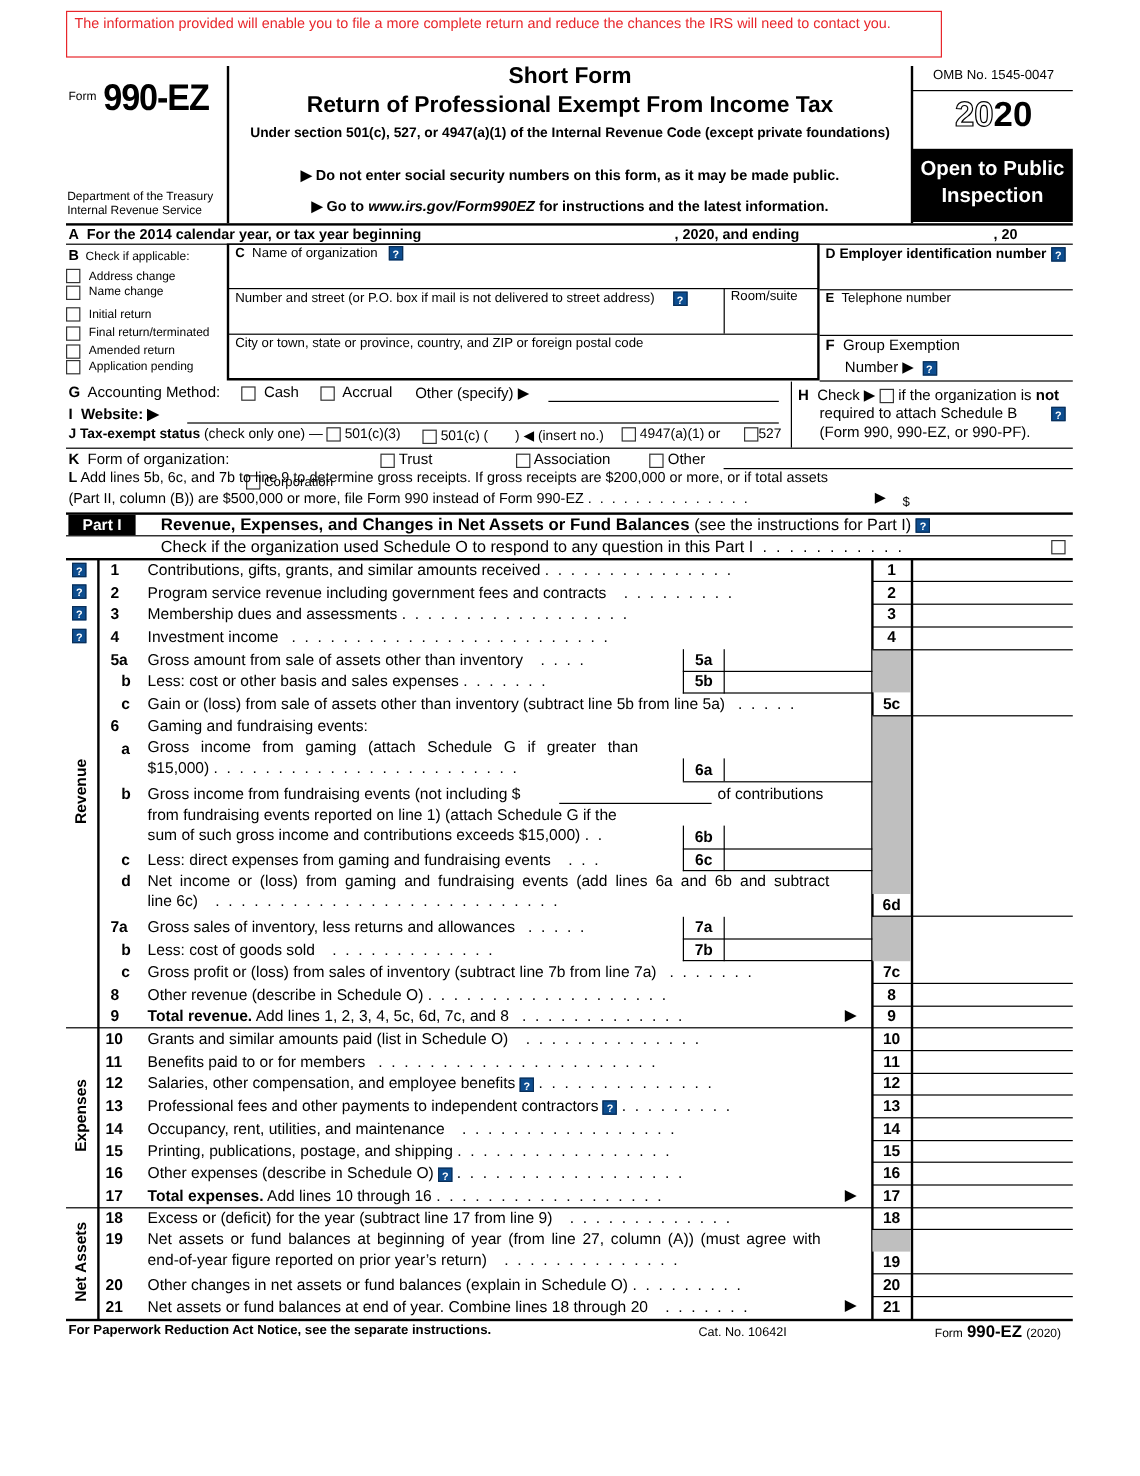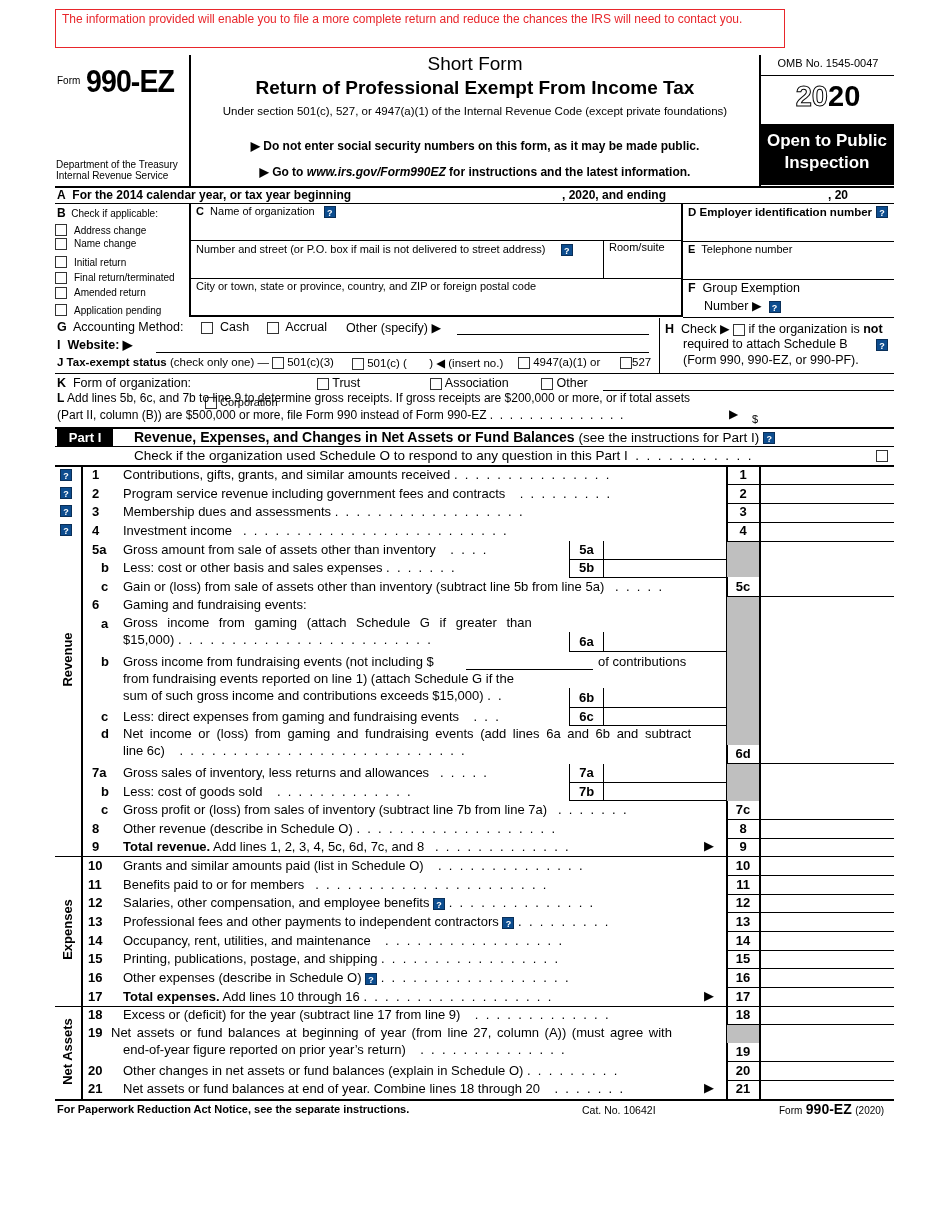--- a/index.html
+++ b/index.html
@@ -26,23 +26,23 @@
 </div>
 
 <div class="abs" style="left:57px;top:75px;font-size:10px">Form</div>
 <div class="abs" style="left:86px;top:64px;font-size:31px;font-weight:bold;letter-spacing:-1px;transform:scaleX(0.92);transform-origin:left">990-EZ</div>
 <div class="abs" style="left:56px;top:159px;font-size:10px;line-height:11px">
   <div>Department of the Treasury</div>
   <div>Internal Revenue Service</div>
 </div>
 <div class="vline" style="left:189px;top:55px;width:1.5px;height:131px"></div>
 
-<div class="abs" style="left:190px;top:53px;width:570px;text-align:center;font-size:19px;font-weight:normal">Short Form</div>
+<div class="abs" style="left:190px;top:53px;width:570px;text-align:center;font-size:19px;font-weight:bold">Short Form</div>
 <div class="abs" style="left:190px;top:77px;width:570px;text-align:center;font-size:19px;font-weight:bold">Return of Professional Exempt From Income Tax</div>
-<div class="abs" style="left:190px;top:105px;width:570px;text-align:center;font-size:11.5px;font-weight:normal">Under section 501(c), 527, or 4947(a)(1) of the Internal Revenue Code (except private foundations)</div>
+<div class="abs" style="left:190px;top:105px;width:570px;text-align:center;font-size:11.5px;font-weight:bold">Under section 501(c), 527, or 4947(a)(1) of the Internal Revenue Code (except private foundations)</div>
 <div class="abs" style="left:190px;top:139px;width:570px;text-align:center;font-size:12px;font-weight:bold">▶ Do not enter social security numbers on this form, as it may be made public.</div>
 <div class="abs" style="left:190px;top:165px;width:570px;text-align:center;font-size:12px;font-weight:bold"><span>▶ Go to </span><i>www.irs.gov/Form990EZ</i><span> for instructions and the latest information.</span></div>
 
 <div class="vline" style="left:759px;top:55px;width:1.5px;height:131px"></div>
 <div class="abs" style="left:762px;top:57px;width:132px;text-align:center;font-size:11px">OMB No. 1545-0047</div>
 <div class="hline" style="left:760px;top:75px;width:134px;height:1px"></div>
 <div class="abs" style="left:762px;top:80px;width:132px;text-align:center;font-size:29px;font-weight:bold"><span style="color:#fff;-webkit-text-stroke:1px #000">20</span><span>20</span></div>
 <div class="abs" style="left:760px;top:124px;width:134px;height:61px;background:#000;color:#fff;text-align:center;font-weight:bold;font-size:17px;line-height:22px;padding-top:6px">
   <div>Open to Public</div>
   <div>Inspection</div>
@@ -69,21 +69,21 @@
       <span style="margin-left:7px">Initial return</span>
     </div>
   <div style="height:15px;display:flex;align-items:center">
       <span class="cb"></span>
       <span style="margin-left:7px">Final return/terminated</span>
     </div>
   <div style="height:15px;display:flex;align-items:center">
       <span class="cb"></span>
       <span style="margin-left:7px">Amended return</span>
     </div>
-  <div style="height:16px;display:flex;align-items:flex-end">
+  <div style="height:16px;display:flex;align-items:flex-start">
       <span class="cb"></span>
       <span style="margin-left:7px">Application pending</span>
     </div>
 </div>
 
 <div class="abs" style="left:189px;top:203px;width:494px;height:114px;border:2.5px solid #000;border-top:1px solid #000"></div>
 <div class="abs" style="left:196px;top:205px;font-size:11px"><b>C</b>&nbsp; <span>Name of organization</span>&nbsp;&nbsp; <span class="help">?</span></div>
 <div class="amount" style="left:192px;top:220px;width:488px;height:18px"></div>
 <div class="hline" style="left:190px;top:240px;width:492px;height:1px"></div>
 <div class="abs" style="left:196px;top:243px;font-size:11px"><span>Number and street (or P.O. box if mail is not delivered to street address)</span>&nbsp;&nbsp;&nbsp;&nbsp; <span class="help">?</span></div>
@@ -378,21 +378,21 @@
 
 <div>
 <div class="num" style="left:88px;top:1007px">18</div>
 <div class="row-text" style="left:123px;top:1007px"><span>Excess or (deficit) for the year (subtract line 17 from line 9)</span> &nbsp;&nbsp; <span class="dots">. &nbsp;. &nbsp;. &nbsp;. &nbsp;. &nbsp;. &nbsp;. &nbsp;. &nbsp;. &nbsp;. &nbsp;. &nbsp;. &nbsp;.</span></div>
 <div class="box-lbl" style="left:727px;top:1007px;width:32px">18</div>
 <div class="amount" style="left:761px;top:1006px;width:133px;height:18px"></div>
 </div>
 <div class="hline" style="left:727px;top:1024px;width:167px;height:1px"></div>
 <div>
 <div class="num" style="left:88px;top:1025px">19</div>
-<div class="row-text" style="left:111px;top:1025px;word-spacing:2px">Net assets or fund balances at beginning of year (from line 27, column (A)) (must agree with</div>
+<div class="row-text" style="left:123px;top:1025px;word-spacing:2px">Net assets or fund balances at beginning of year (from line 27, column (A)) (must agree with</div>
 <div class="row-text" style="left:123px;top:1042px"><span>end-of-year figure reported on prior year’s return)</span> &nbsp;&nbsp; <span class="dots">. &nbsp;. &nbsp;. &nbsp;. &nbsp;. &nbsp;. &nbsp;. &nbsp;. &nbsp;. &nbsp;. &nbsp;. &nbsp;. &nbsp;. &nbsp;.</span></div>
 <div class="box-lbl" style="left:727px;top:1044px;width:32px">19</div>
 <div class="amount" style="left:761px;top:1025px;width:133px;height:36px"></div>
 </div>
 <div class="hline" style="left:727px;top:1061px;width:167px;height:1px"></div>
 <div>
 <div class="num" style="left:88px;top:1063px">20</div>
 <div class="row-text" style="left:123px;top:1063px"><span>Other changes in net assets or fund balances (explain in Schedule O)</span> <span class="dots">. &nbsp;. &nbsp;. &nbsp;. &nbsp;. &nbsp;. &nbsp;. &nbsp;. &nbsp;.</span></div>
 <div class="box-lbl" style="left:727px;top:1063px;width:32px">20</div>
 <div class="amount" style="left:761px;top:1062px;width:133px;height:18px"></div>

